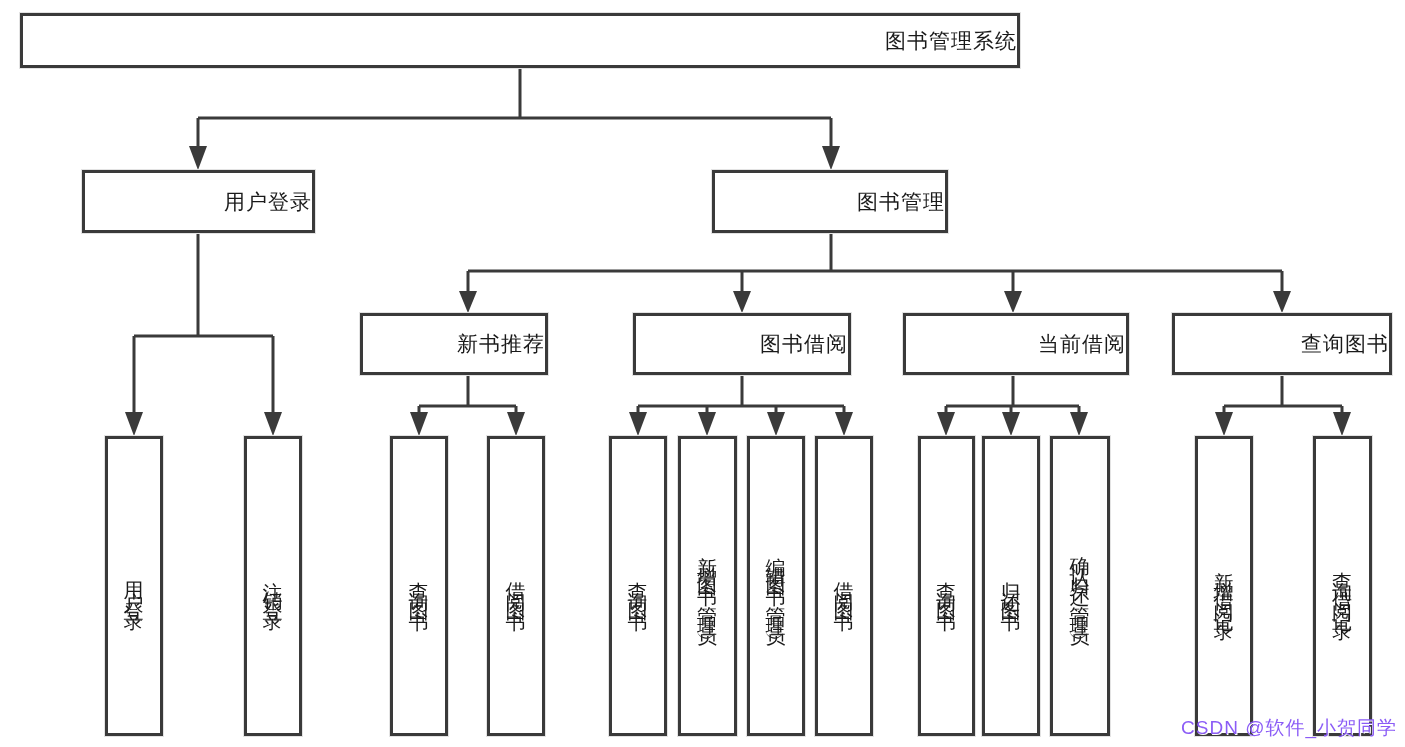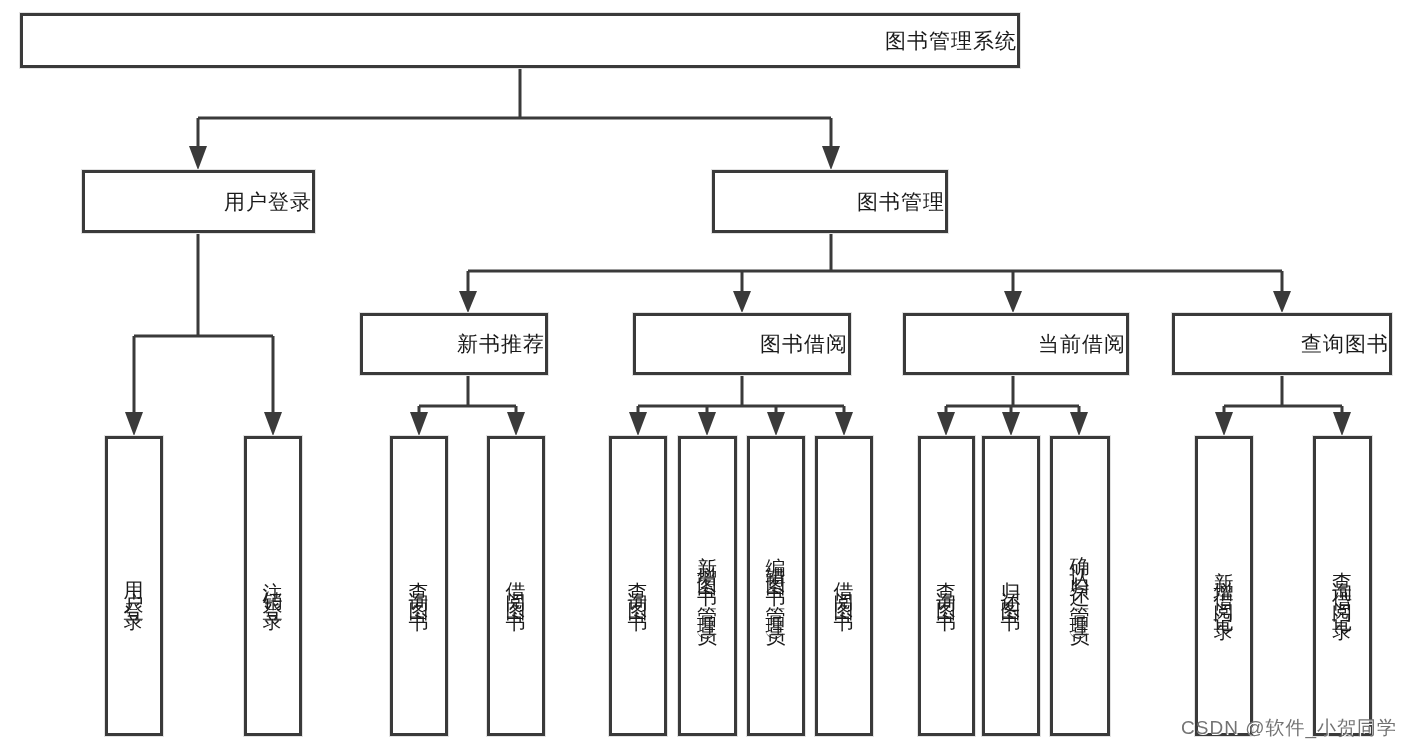--- a/index.html
+++ b/index.html
@@ -38,21 +38,21 @@
   .f5{left:609px;width:58px;}
   .f6{left:678px;width:59px;}
   .f7{left:747px;width:58px;}
   .f8{left:815px;width:58px;}
   .f9{left:918px;width:57px;}
   .f10{left:982px;width:58px;}
   .f11{left:1050px;width:60px;}
   .f12{left:1195px;width:58px;}
   .f13{left:1313px;width:59px;}
   .watermark{
-    position:absolute;right:8px;bottom:6px;font-size:19px;color:#737373;
+    position:absolute;right:8px;bottom:6px;font-size:19px;color:#8b5cf6;
     text-shadow:1px 1px 0 #ffffff;letter-spacing:1px;z-index:5;
   }
   .wire{stroke:#3a3a3a;stroke-width:3;fill:none;}
   .head{fill:#3a3a3a;stroke:none;}
 </style>
 </head>
 <body>
 
 <div id="canvas">
 

